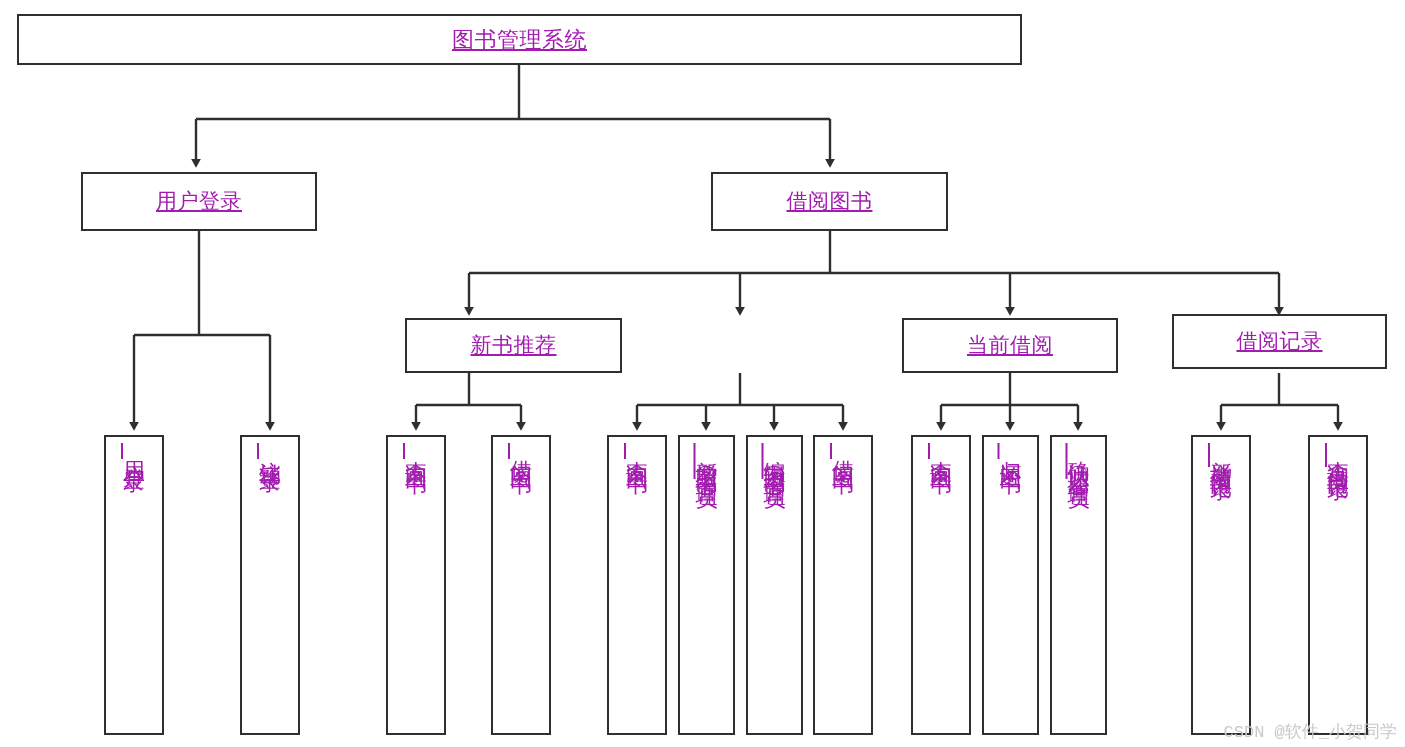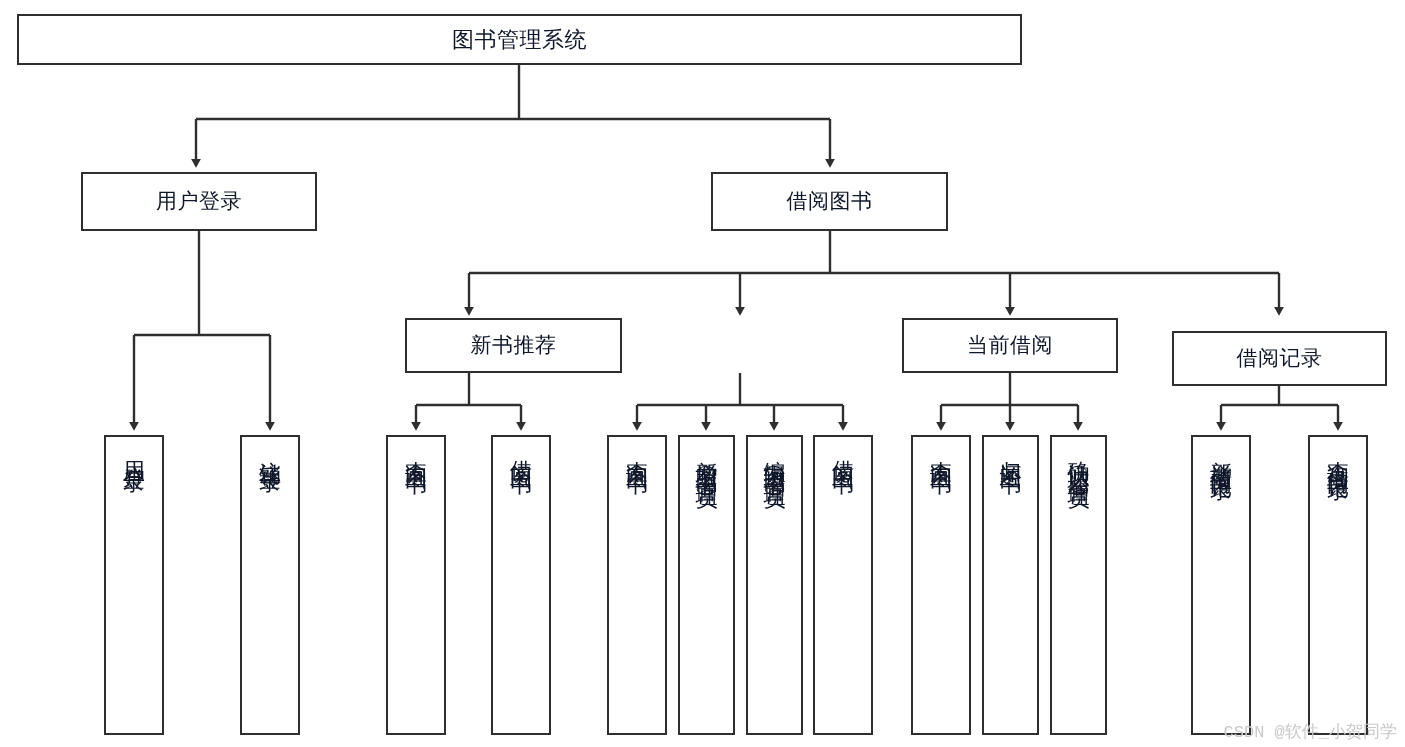--- a/index.html
+++ b/index.html
@@ -30,24 +30,25 @@
     position: absolute;
     box-sizing: border-box;
     background: #ffffff;
     border: 2px solid #2f2f2f;
     display: flex;
     align-items: center;
     justify-content: center;
     z-index: 2;
   }
   .node-label {
-    color: #0f172a;
+    color: #a21caf;
     text-align: center;
     line-height: 1.18;
     letter-spacing: 0.5px;
+    text-decoration: underline;
   }
   
   .node.horiz .node-label {
     font-size: 21px;
     white-space: nowrap;
   }
   .node.root .node-label {
     font-size: 22px;
   }
   
@@ -142,21 +143,21 @@
   <div class="node horiz" style="left:711px; top:172px; width:237px; height:59px;">
     <span class="node-label">借阅图书</span>
   </div>
 
   <div class="node horiz" style="left:361px; top:318px; width:217px; height:55px;margin-left:44px;">
     <span class="node-label">新书推荐</span>
   </div>
   <div class="node horiz" style="left:902px; top:318px; width:216px; height:55px;">
     <span class="node-label">当前借阅</span>
   </div>
-  <div class="node horiz" style="left:1172px; top:331px; width:215px; height:55px;">
+  <div class="node horiz" style="left:1172px; top:314px; width:215px; height:55px;">
     <span class="node-label">借阅记录</span>
   </div>
 
   <div class="node vert" style="left:104px; top:435px; width:60px; height:300px;">
     <span class="node-label">用户登录</span>
   </div>
   <div class="node vert" style="left:240px; top:435px; width:60px; height:300px;">
     <span class="node-label">注销登录</span>
   </div>
 

